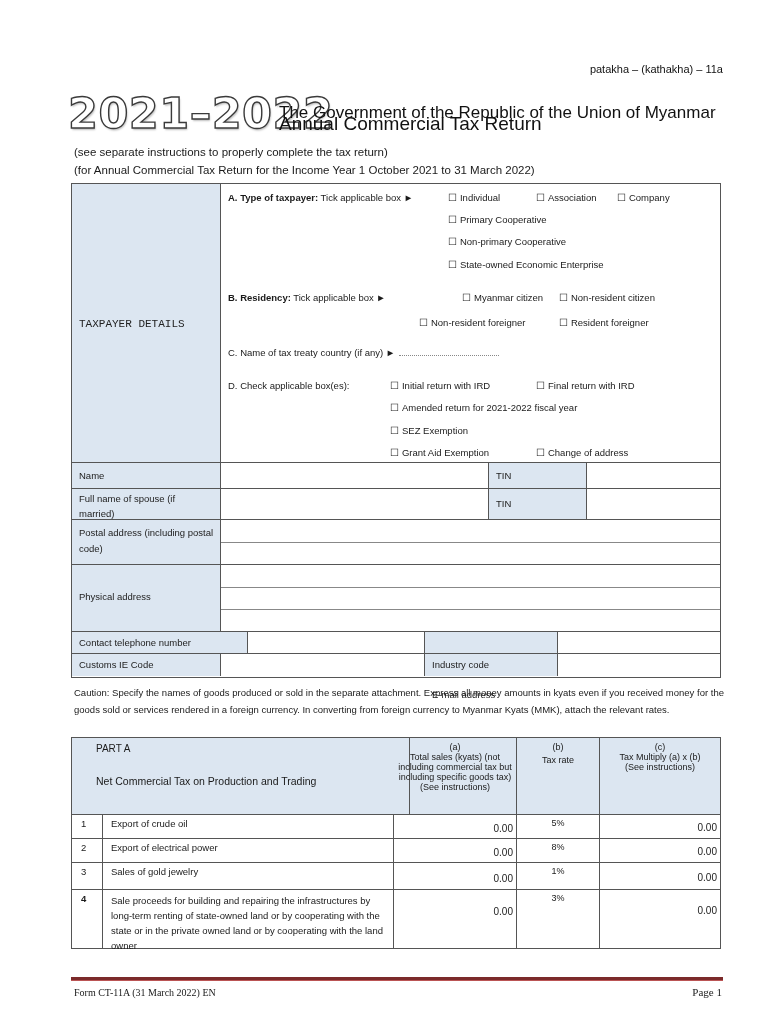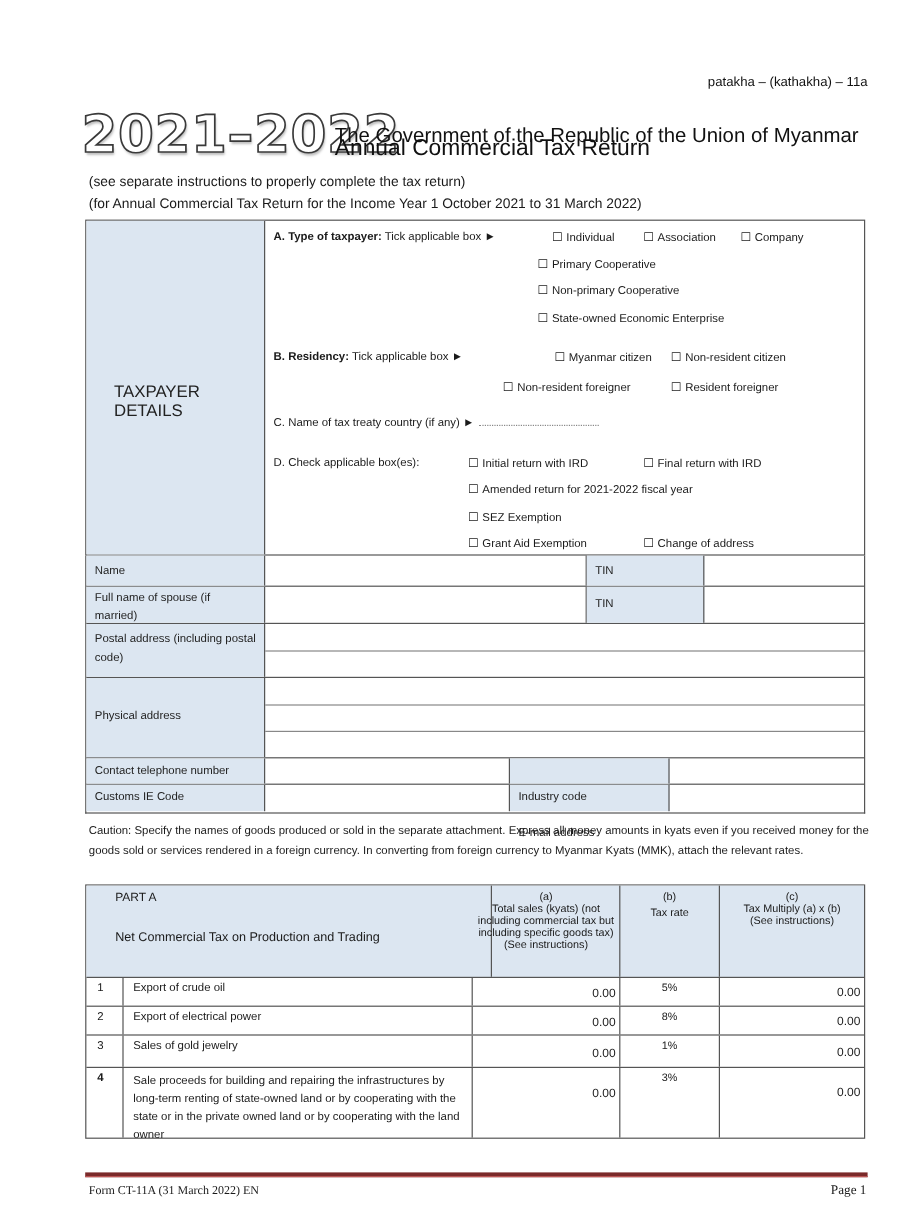--- a/index.html
+++ b/index.html
@@ -25,21 +25,21 @@
   .sub-2 { position: absolute; left: 74px; top: 164px; font-size: 11.5px; }
 
   
   .box { position: absolute; border: 1.5px solid #555; }
   .shade { background: #dce6f1; }
   .lbl { font-size: 9.5px; color: #222; }
 
   
   .td-box { left: 71px; top: 183px; width: 650px; height: 280px; }
   .td-left { position: absolute; left: 0; top: 0; width: 149px; height: 100%; border-right: 1.2px solid #555; }
-  .td-left .lbl { position: absolute; left: 23px; top: 134px; font-size: 14px; }
+  .td-left .lbl { position: absolute; left: 7px; top: 134px; font-size: 11px; font-family: Liberation Mono, monospace; }
   .td-row { position: absolute; font-size: 9.5px; white-space: nowrap; }
   .chk::before { content: "\2610"; font-size: 10px; margin-right: 3px; }
 
   .dots { display: inline-block; width: 100px; border-bottom: 1px dotted #888; height: 8px; margin-left: 4px; }
 
   
   .info-box { left: 71px; top: 463px; width: 650px; height: 215px; border-top: none; }
   .info-box .row { position: absolute; left: 0; width: 100%; border-bottom: 1.2px solid #555; }
   .info-box .c { position: absolute; top: 0; height: 100%; }
   .info-box .c .lbl { position: absolute; left: 7px; }
@@ -76,21 +76,21 @@
   <div class="sub-2">(for Annual Commercial Tax Return for the Income Year 1 October 2021 to 31 March 2022)</div>
 
   <div class="box td-box">
     <div class="td-left shade">
       <span class="lbl">TAXPAYER DETAILS</span>
     </div>
 
     <div class="td-row" style="left:156px; top:8px;">
       <b>A.  Type of taxpayer:</b><span> Tick applicable box ►</span>
     </div>
-    <div class="td-row chk" style="left:388px; top:8px;">Individual</div>
+    <div class="td-row chk" style="left:376px; top:8px;">Individual</div>
     <div class="td-row chk" style="left:464px; top:8px;">Association</div>
     <div class="td-row chk" style="left:545px; top:8px;">Company</div>
     <div class="td-row chk" style="left:376px; top:30px;">Primary Cooperative</div>
     <div class="td-row chk" style="left:376px; top:52px;">Non-primary Cooperative</div>
     <div class="td-row chk" style="left:376px; top:75px;">State-owned Economic Enterprise</div>
 
     <div class="td-row" style="left:156px; top:108px;">
       <b>B.  Residency:</b><span> Tick applicable box ►</span>
     </div>
     <div class="td-row chk" style="left:347px; top:108px;padding-left:43px;">Myanmar citizen</div>
@@ -149,21 +149,21 @@
           <span class="lbl" style="top:26px;">Physical address</span>
         </div>
       <div class="c" style="left:149px; right:0; height:22px;"></div>
       <div class="thin-line" style="top:22px;"></div>
       <div class="c" style="left:149px; right:0; top:22px; height:22px;"></div>
       <div class="thin-line" style="top:44px;"></div>
       <div class="c" style="left:149px; right:0; top:44px; height:22px;"></div>
     </div>
 
     <div class="row" style="top:169px; height:22px;">
-      <div class="c shade vsep" style="left:0; width:149px;">
+      <div class="c shade vsep" style="left:0; width:176px;">
           <span class="lbl" style="top:5px;">Contact telephone number</span>
         </div>
       <div class="c vsep" style="left:149px; width:204px;"></div>
       <div class="c shade vsep" style="left:353px; width:133px;">
           <span class="lbl" style="top:21px;margin-top:36px;">E-mail address</span>
         </div>
       <div class="c" style="left:486px; right:0;"></div>
     </div>
 
     <div class="row" style="top:191px; height:22px; border-bottom:none;">

